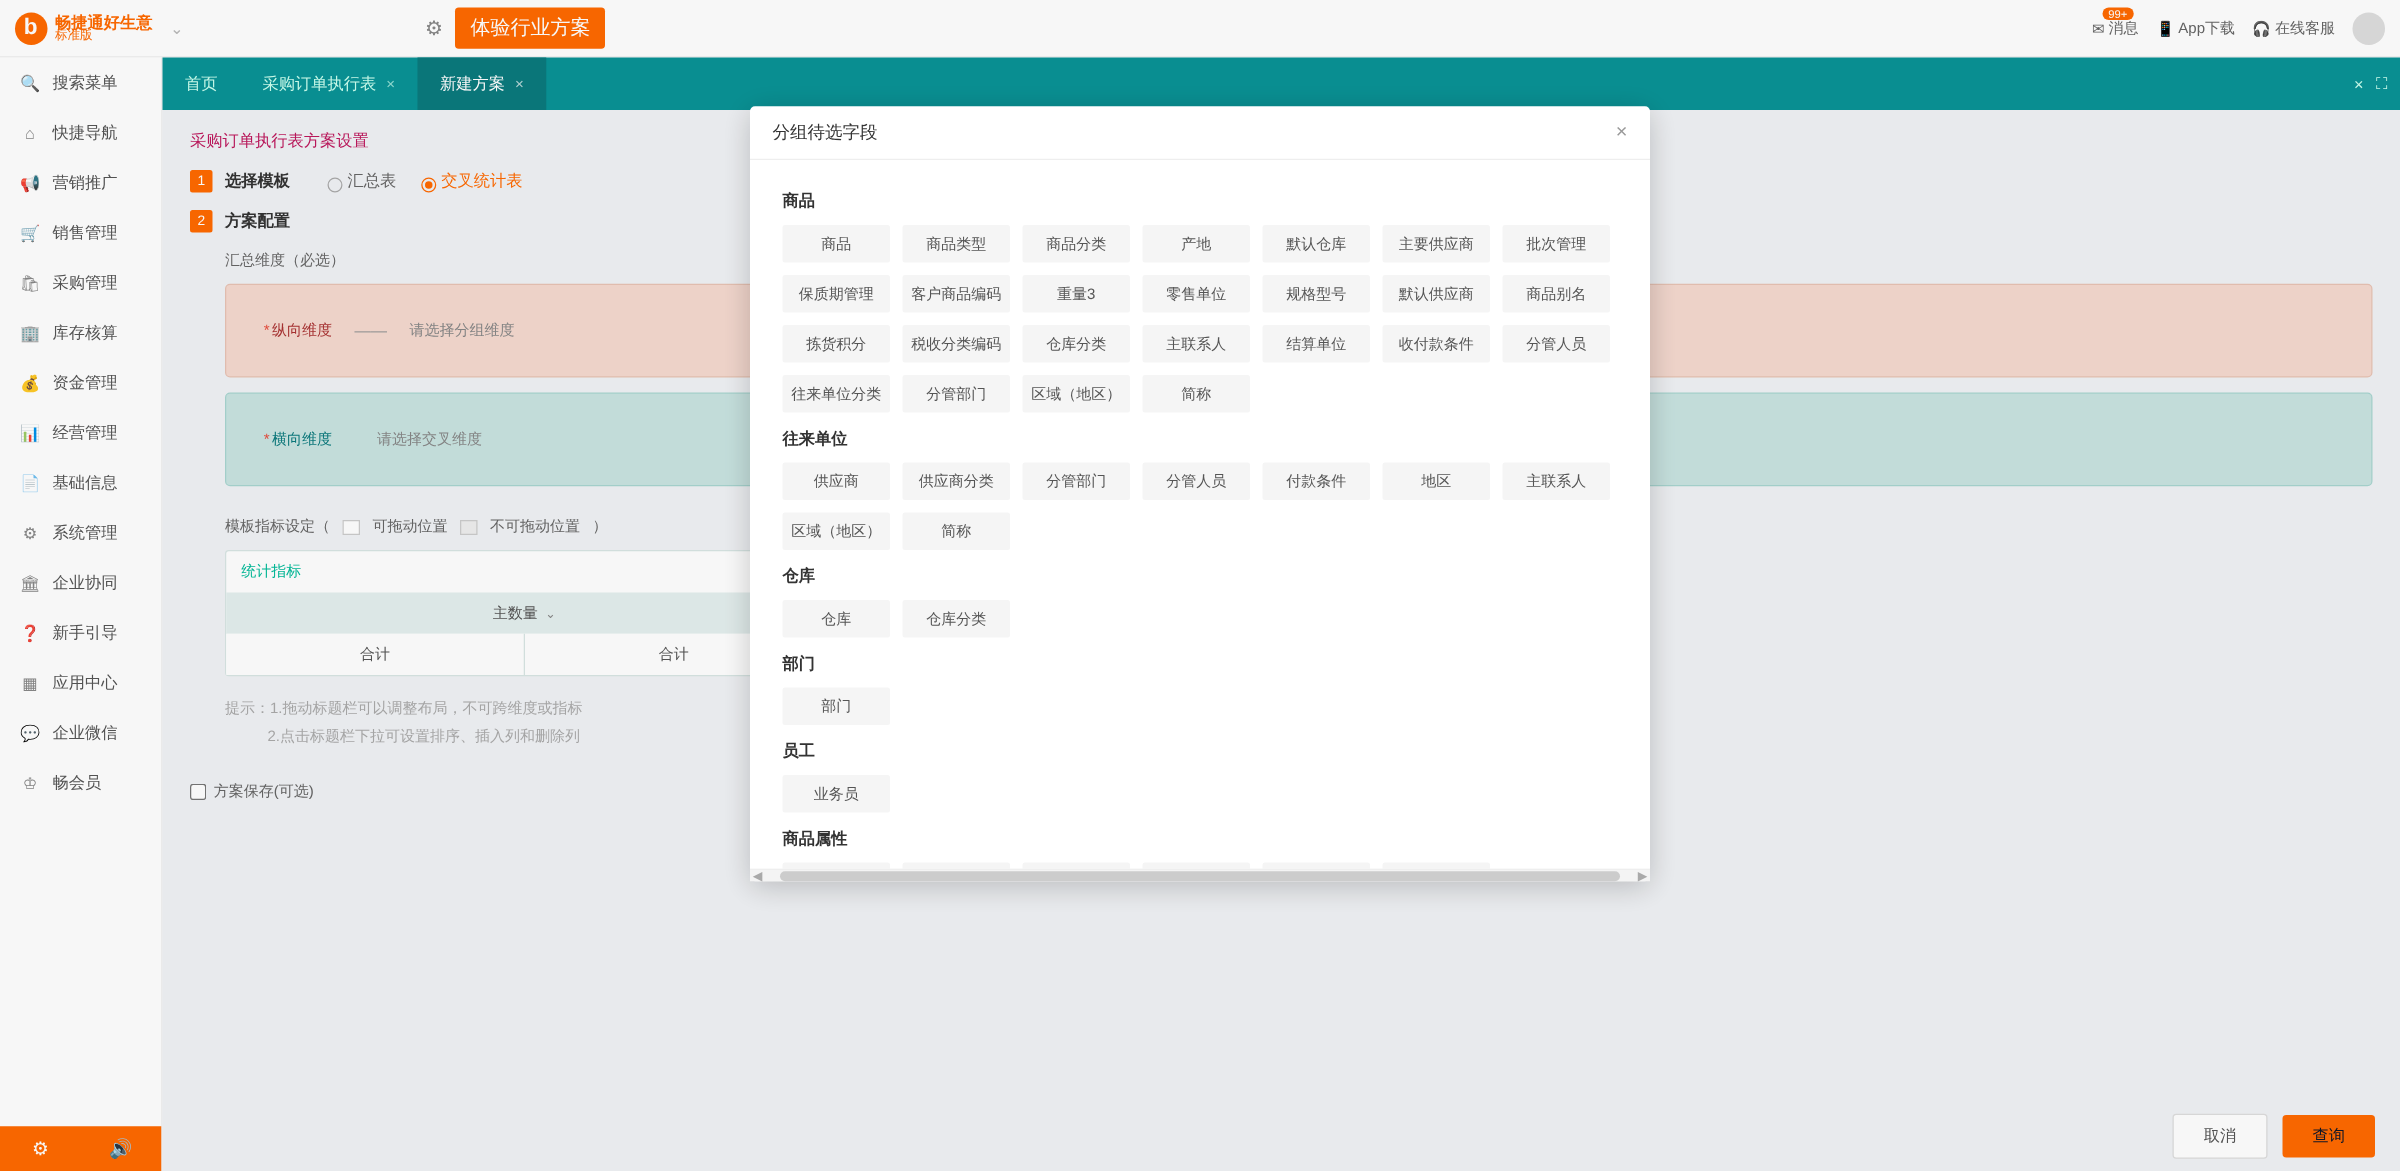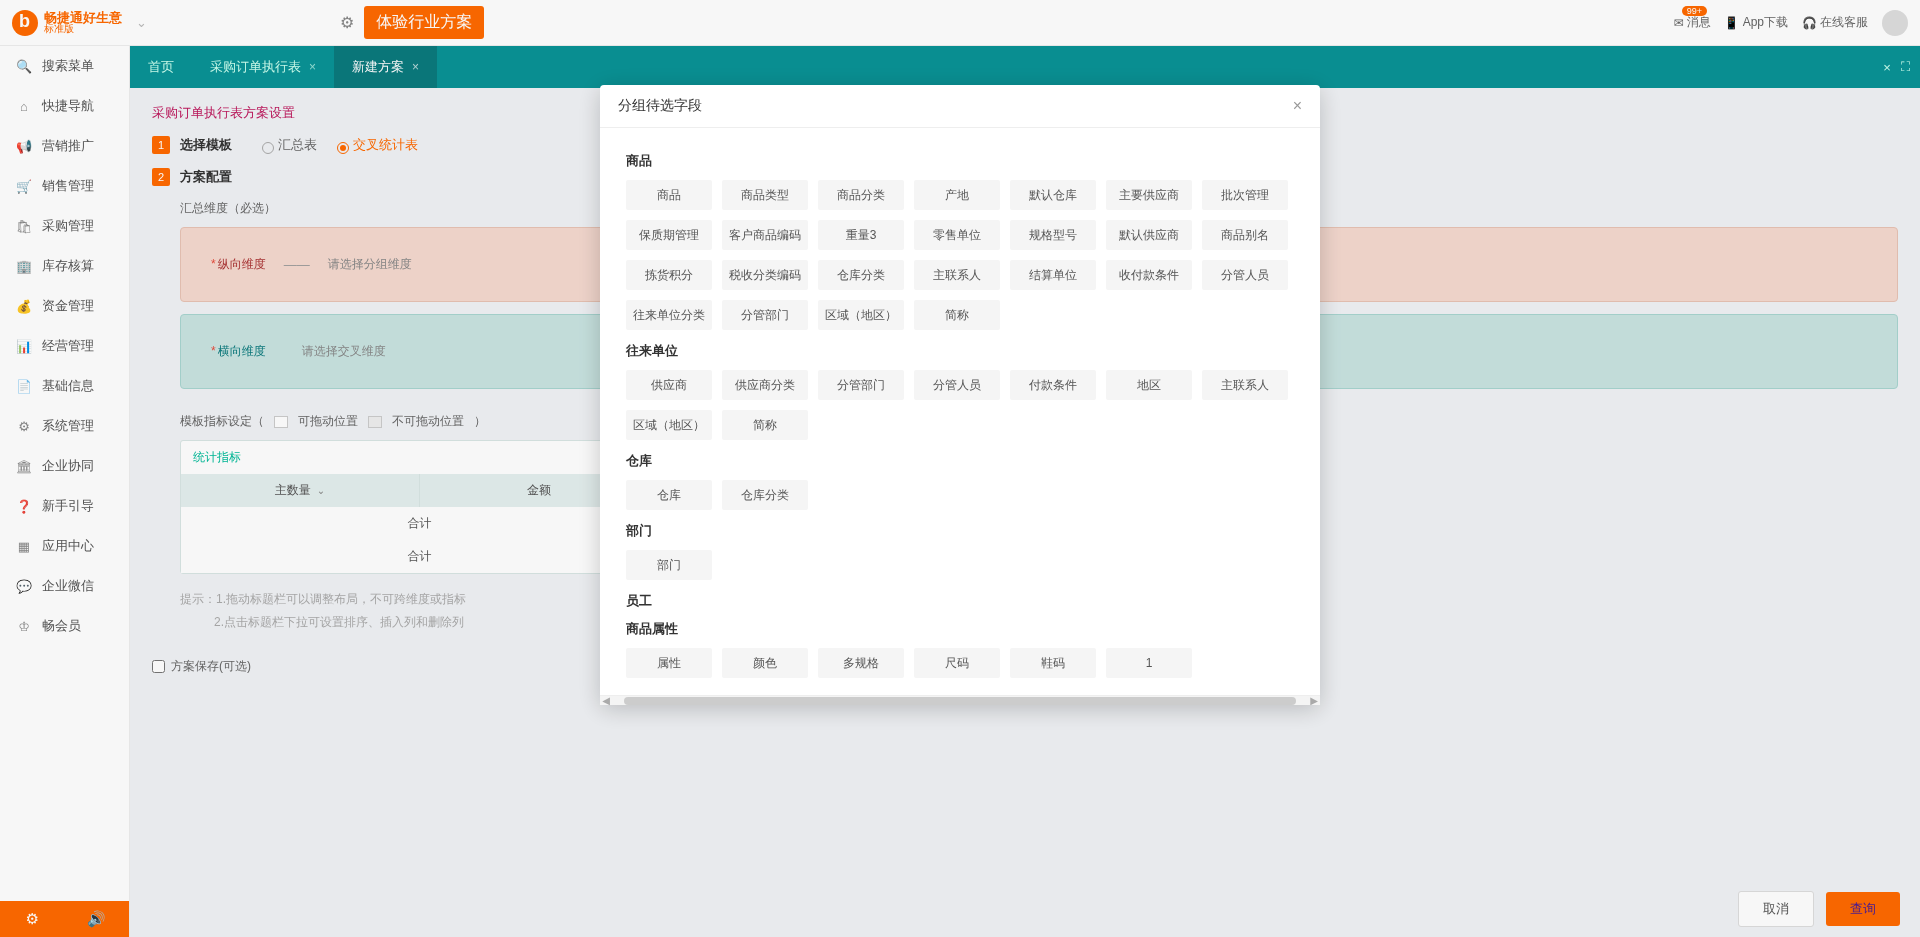--- a/index.html
+++ b/index.html
@@ -63,32 +63,32 @@
 .dim-hint { color: #888; font-size: 12px; }
 .req-star { color: #e74c3c; margin-right: 2px; }
 .legend-row { display: flex; align-items: center; gap: 10px; font-size: 12px; color: #666; margin: 24px 0 10px; }
 .legend-box { width: 14px; height: 12px; border: 1px solid #ccc; display: inline-block; }
 .legend-box.drag { background: #fff; }
 .legend-box.nodrag { background: #eee; }
 .stat-panel { border: 1px solid #d8e6e4; border-radius: 3px; background: #fff; width: 480px; }
 .stat-title { color: #0b9; font-size: 12px; padding: 8px 12px; }
 .stat-head { display: flex; background: #e4efee; }
 .stat-cell { flex: 1; padding: 8px; text-align: center; font-size: 12px; color: #555; border-right: 1px solid #d8e6e4; display: flex; align-items: center; justify-content: center; gap: 6px; }
-.stat-row { display: flex; flex-direction: column; }
+.stat-row { display: flex; }
 .stat-row .stat-cell { background: #fff; }
 .caret { font-size: 10px; color: #888; }
 .hints { font-size: 12px; color: #aaa; margin-top: 14px; line-height: 1.9; }
 .save-row { margin-top: 24px; display: flex; align-items: center; gap: 6px; font-size: 12px; color: #666; }
 .save-row input { margin: 0; }
 
 
 .footer-bar { position: absolute; bottom: 0; right: 0; left: 0; height: 56px; background: transparent; display: flex; align-items: center; justify-content: flex-end; padding: 0 20px; gap: 12px; }
 .btn { padding: 8px 24px; border-radius: 3px; border: none; cursor: pointer; font-size: 13px; }
 .btn-default { background: #fff; border: 1px solid #ddd; color: #555; }
-.btn-primary { background: #ff6a00; color: #4c1d95; }
+.btn-primary { background: #ff6a00; color: #0f172a; }
 
 
 .modal-mask { position: fixed; inset: 0; background: rgba(0,0,0,0.03); z-index: 10; pointer-events: none; }
 .modal { position: fixed; left: 50%; top: 85px; transform: translateX(-50%); width: 720px; max-height: 620px; background: #fff; border-radius: 4px; box-shadow: 0 4px 24px rgba(0,0,0,0.2); z-index: 20; display: flex; flex-direction: column; }
 .modal-head { padding: 12px 18px; border-bottom: 1px solid #eee; display: flex; align-items: center; }
 .modal-title { font-size: 14px; color: #333; }
 .modal-close { margin-left: auto; color: #999; cursor: pointer; font-size: 16px; }
 .modal-body { padding: 14px 14px 14px 26px; overflow-y: auto; flex: 1; }
 .modal-body::-webkit-scrollbar { width: 10px; }
 .modal-body::-webkit-scrollbar-thumb { background: #ccc; border-radius: 4px; }
@@ -272,23 +272,20 @@
           <span>不可拖动位置</span>
           <span>）</span>
         </div>
 
         <div class="stat-panel">
           <div class="stat-title">统计指标</div>
           <div class="stat-head">
             <div class="stat-cell">
               <span>主数量</span>
               <span class="caret">⌄</span>
-            </div>
-            <div class="stat-cell">
-              <span>金额</span>
             </div>
           </div>
           <div class="stat-row">
             <div class="stat-cell">合计</div>
             <div class="stat-cell">合计</div>
           </div>
         </div>
 
         <div class="hints">
           <div>提示：1.拖动标题栏可以调整布局，不可跨维度或指标</div>
@@ -359,20 +356,23 @@
       <div class="field-group-title">仓库</div>
       <div class="field-grid">
         <div class="field-chip">仓库</div>
         <div class="field-chip">仓库分类</div>
       </div>
       <div class="field-group-title">部门</div>
       <div class="field-grid">
         <div class="field-chip">部门</div>
       </div>
       <div class="field-group-title">员工</div>
+      <div class="field-grid">
+        <div class="field-chip">业务员</div>
+      </div>
       <div class="field-group-title">商品属性</div>
       <div class="field-grid">
         <div class="field-chip">属性</div>
         <div class="field-chip">颜色</div>
         <div class="field-chip">多规格</div>
         <div class="field-chip">尺码</div>
         <div class="field-chip">鞋码</div>
         <div class="field-chip">1</div>
       </div>
       <div class="field-grid"></div>

